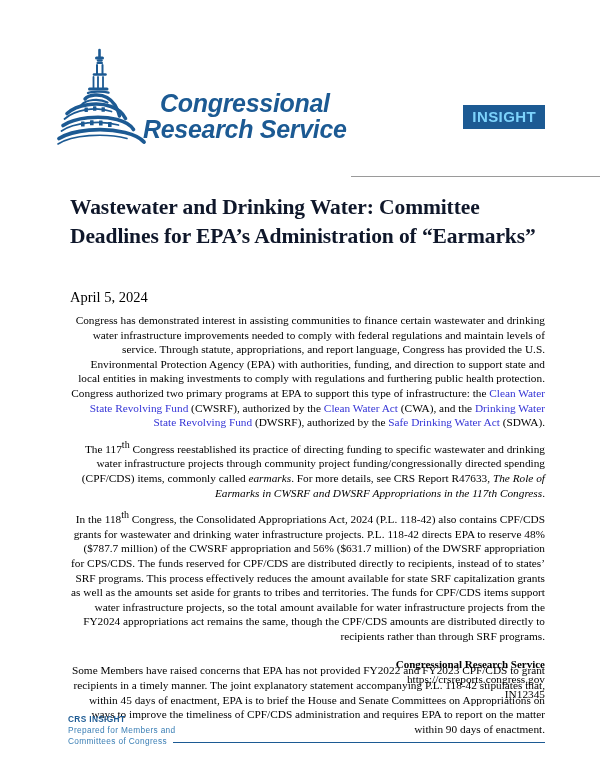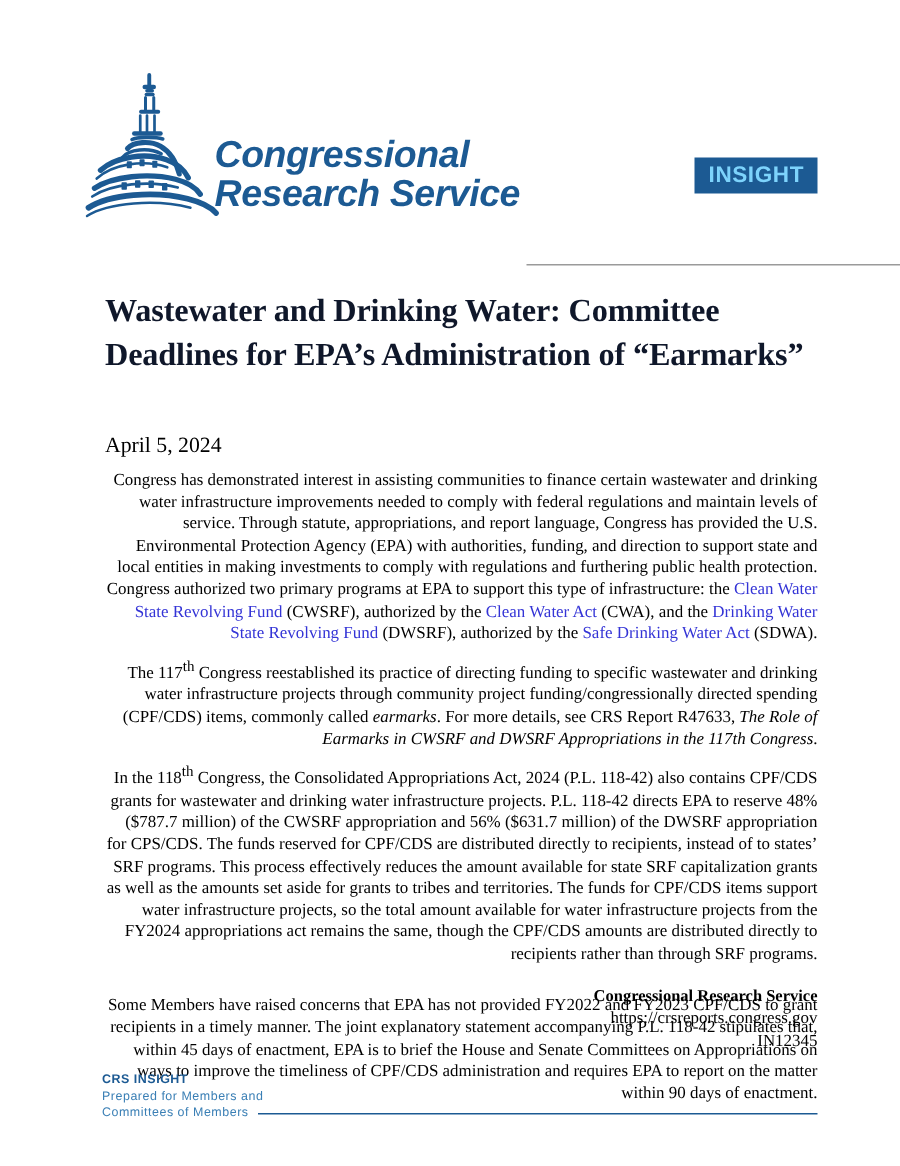--- a/index.html
+++ b/index.html
@@ -26,20 +26,21 @@
     background: #fff;
   }
 
   
   .header {
     position: absolute;
     left: 55px;
     top: 44px;
     width: 490px;
     height: 105px;
+    text-align: center;
   }
   .logo-block {
     position: absolute;
     left: 0;
     top: 0;
     display: flex;
     align-items: flex-end;
   }
   .logo-mark {
     width: 92px;
@@ -294,18 +295,18 @@
   <div class="colophon">
     <div class="colophon-name">Congressional Research Service</div>
     <div class="colophon-url">https://crsreports.congress.gov</div>
     <div class="colophon-id">IN12345</div>
   </div>
 
   <div class="footer">
     <div class="footer-title">CRS INSIGHT</div>
     <div class="footer-sub">Prepared for Members and</div>
     <div class="footer-row">
-      <div class="footer-sub">Committees of Members</div>
+      <div class="footer-sub">Committees of Congress</div>
       <div class="footer-rule"></div>
     </div>
   </div>
 
 </div>
 
 </body></html>

